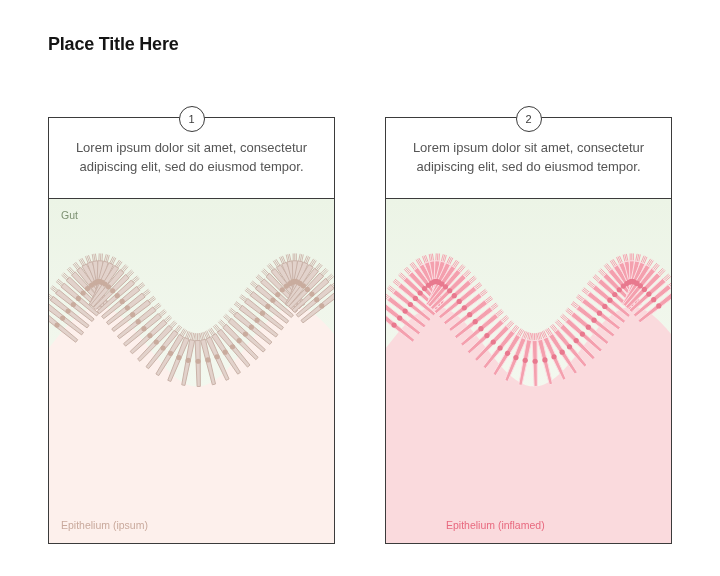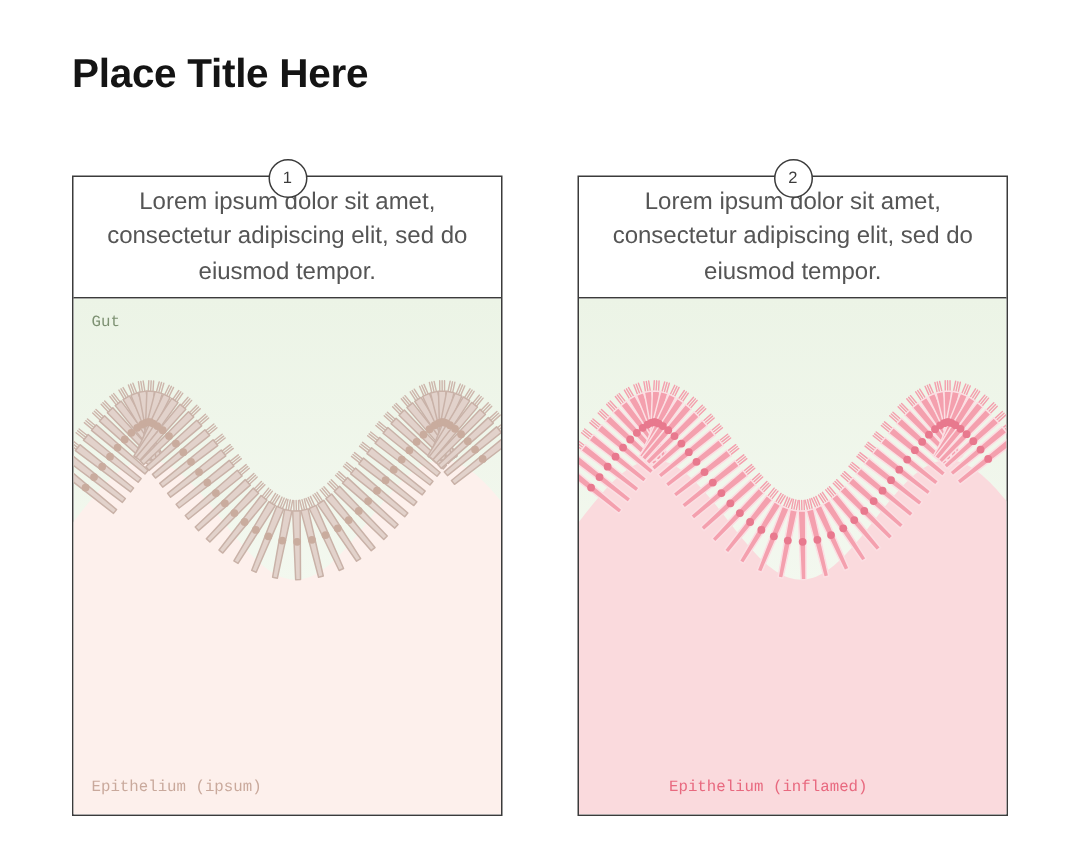--- a/index.html
+++ b/index.html
@@ -15,21 +15,21 @@
   }
   .page {
     position: relative;
     width: 720px;
     height: 576px;
   }
   .page-title {
     position: absolute;
     left: 48px;
     top: 34px;
-    font-size: 27px;
+    font-size: 18px;
     font-weight: bold;
     color: #141414;
     letter-spacing: -0.2px;
   }
   .panels {
     position: absolute;
     left: 48px;
     top: 117px;
     width: 624px;
     height: 428px;
@@ -68,33 +68,32 @@
     right: 0;
     height: 81px;
     display: flex;
     align-items: center;
     justify-content: center;
     box-sizing: border-box;
     padding: 0 14px;
     border-bottom: 1.3px solid #3b3b3b;
   }
   .panel-caption-text {
-    font-size: 16px;
+    font-size: 13px;
     line-height: 1.45;
     color: #555555;
     text-align: center;
   }
   .panel-figure {
     position: absolute;
     top: 81px;
     left: 0;
     right: 0;
     bottom: 0;
     overflow: hidden;
-    font-family: Liberation Mono, monospace;
   }
   .figure-svg {
     display: block;
     width: 100%;
     height: 100%;
   }
   .region-label {
     position: absolute;
     font-size: 10.5px;
     z-index: 4;

